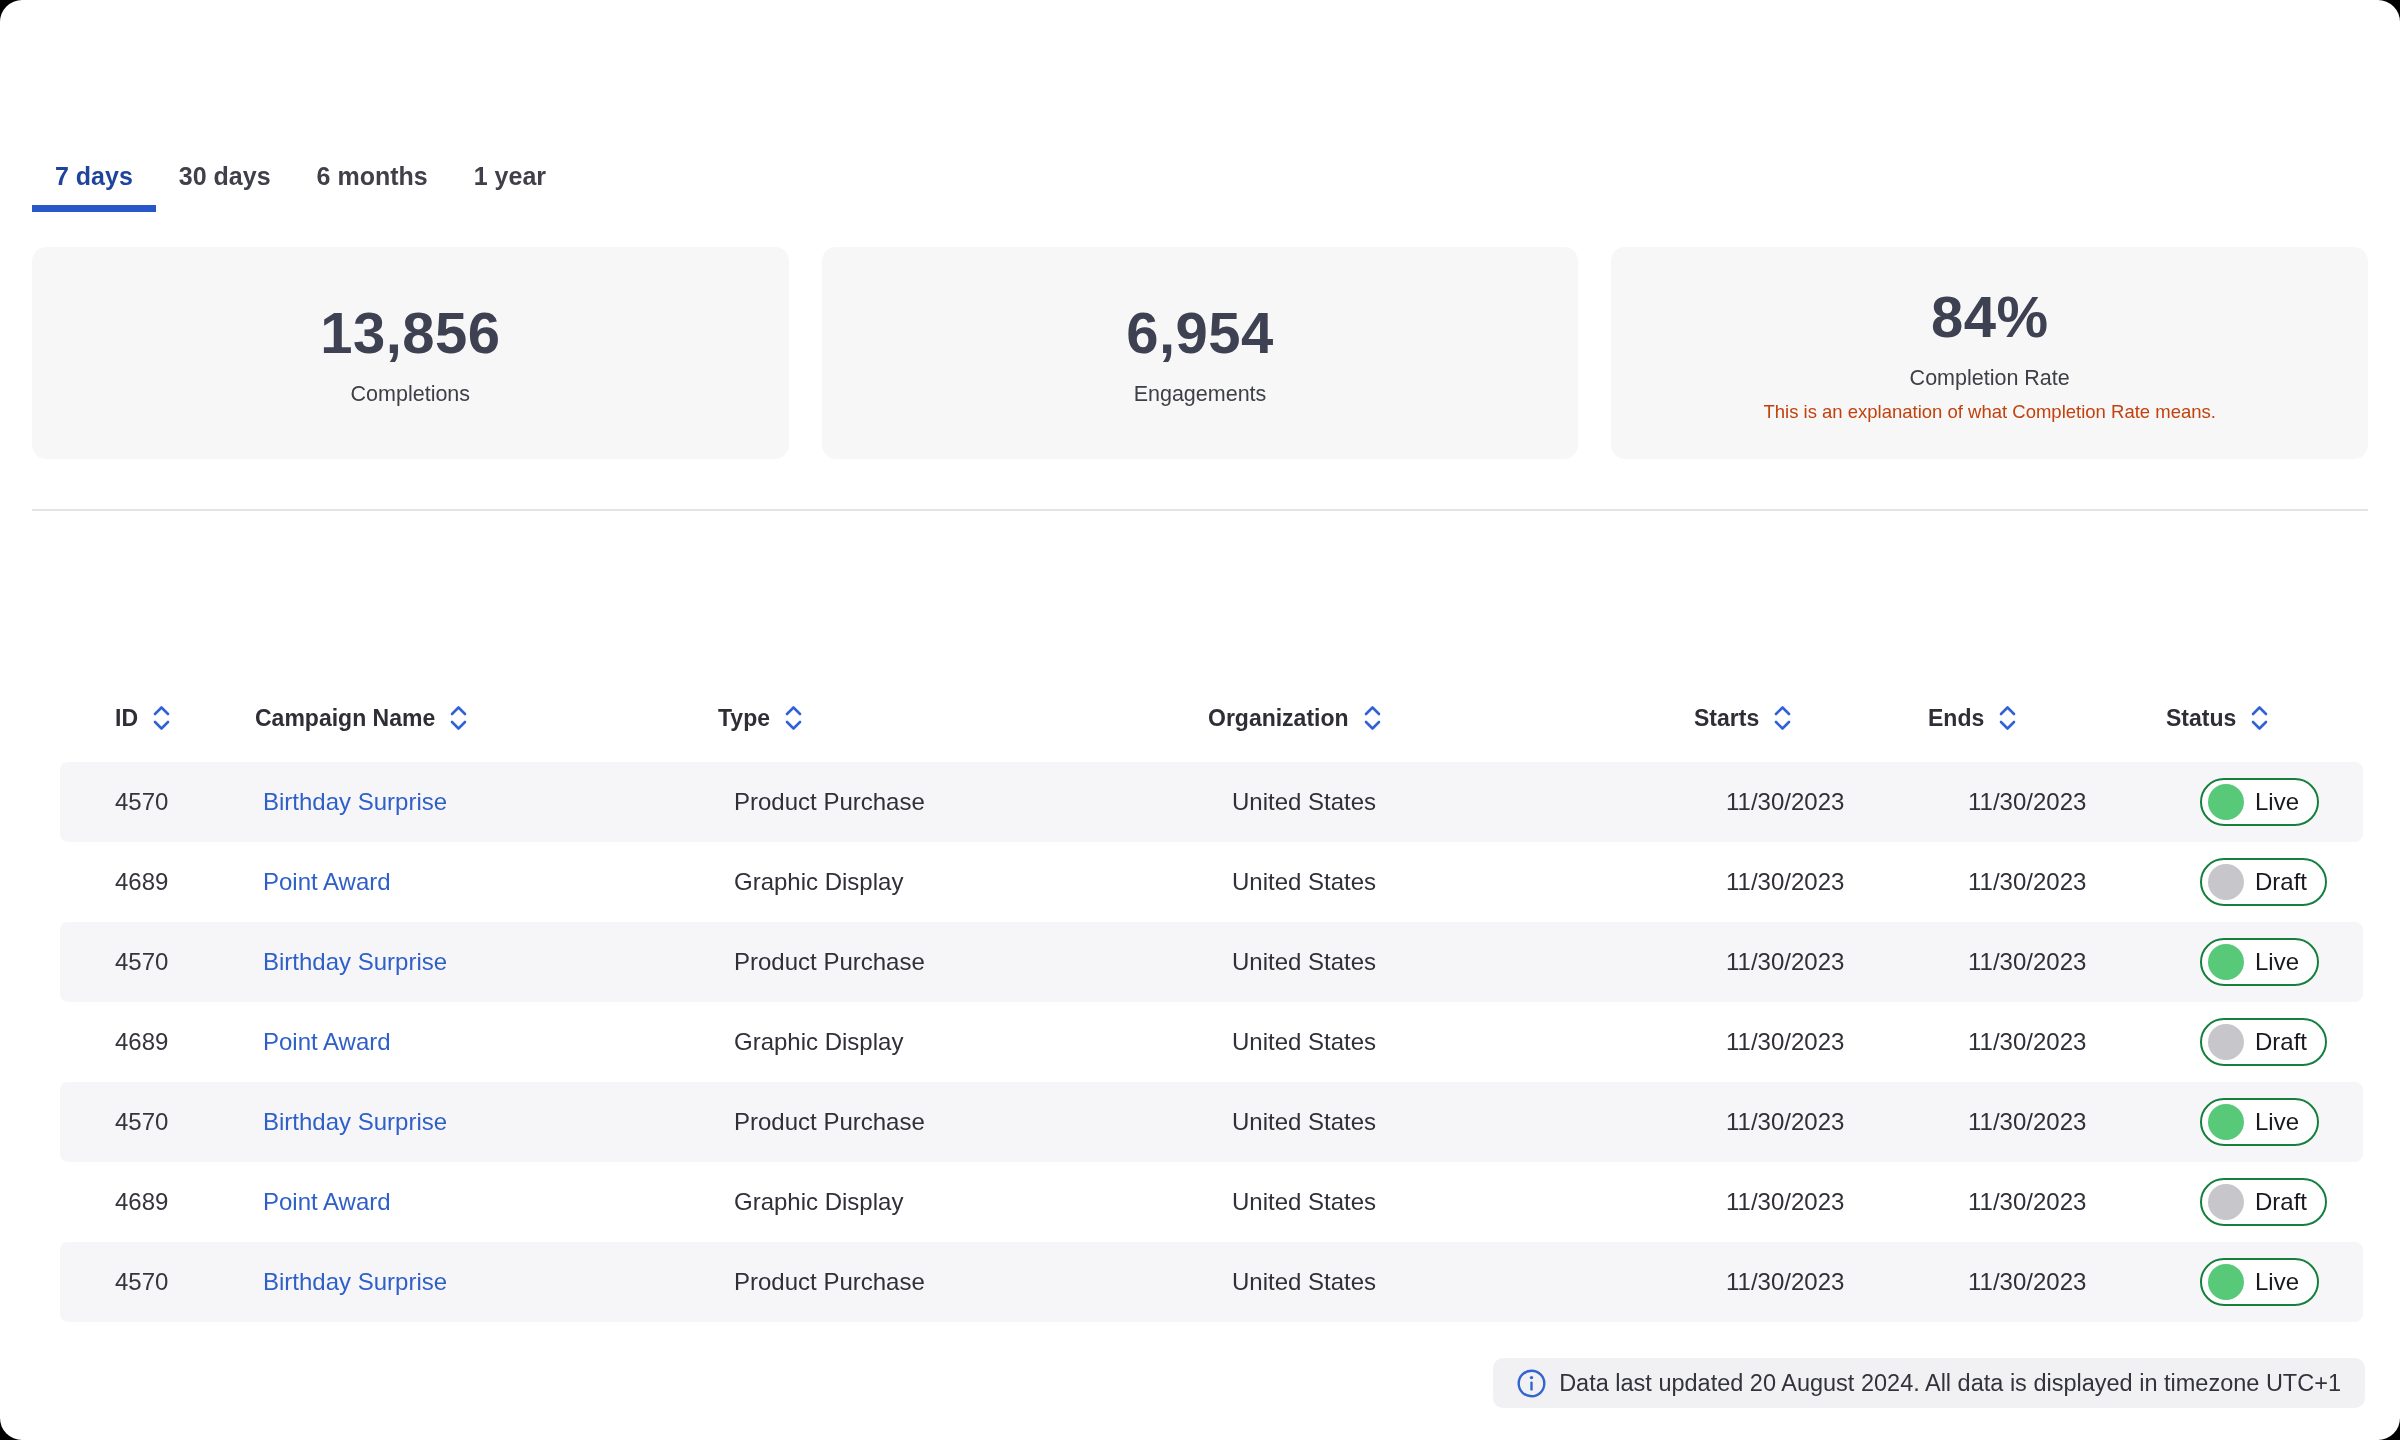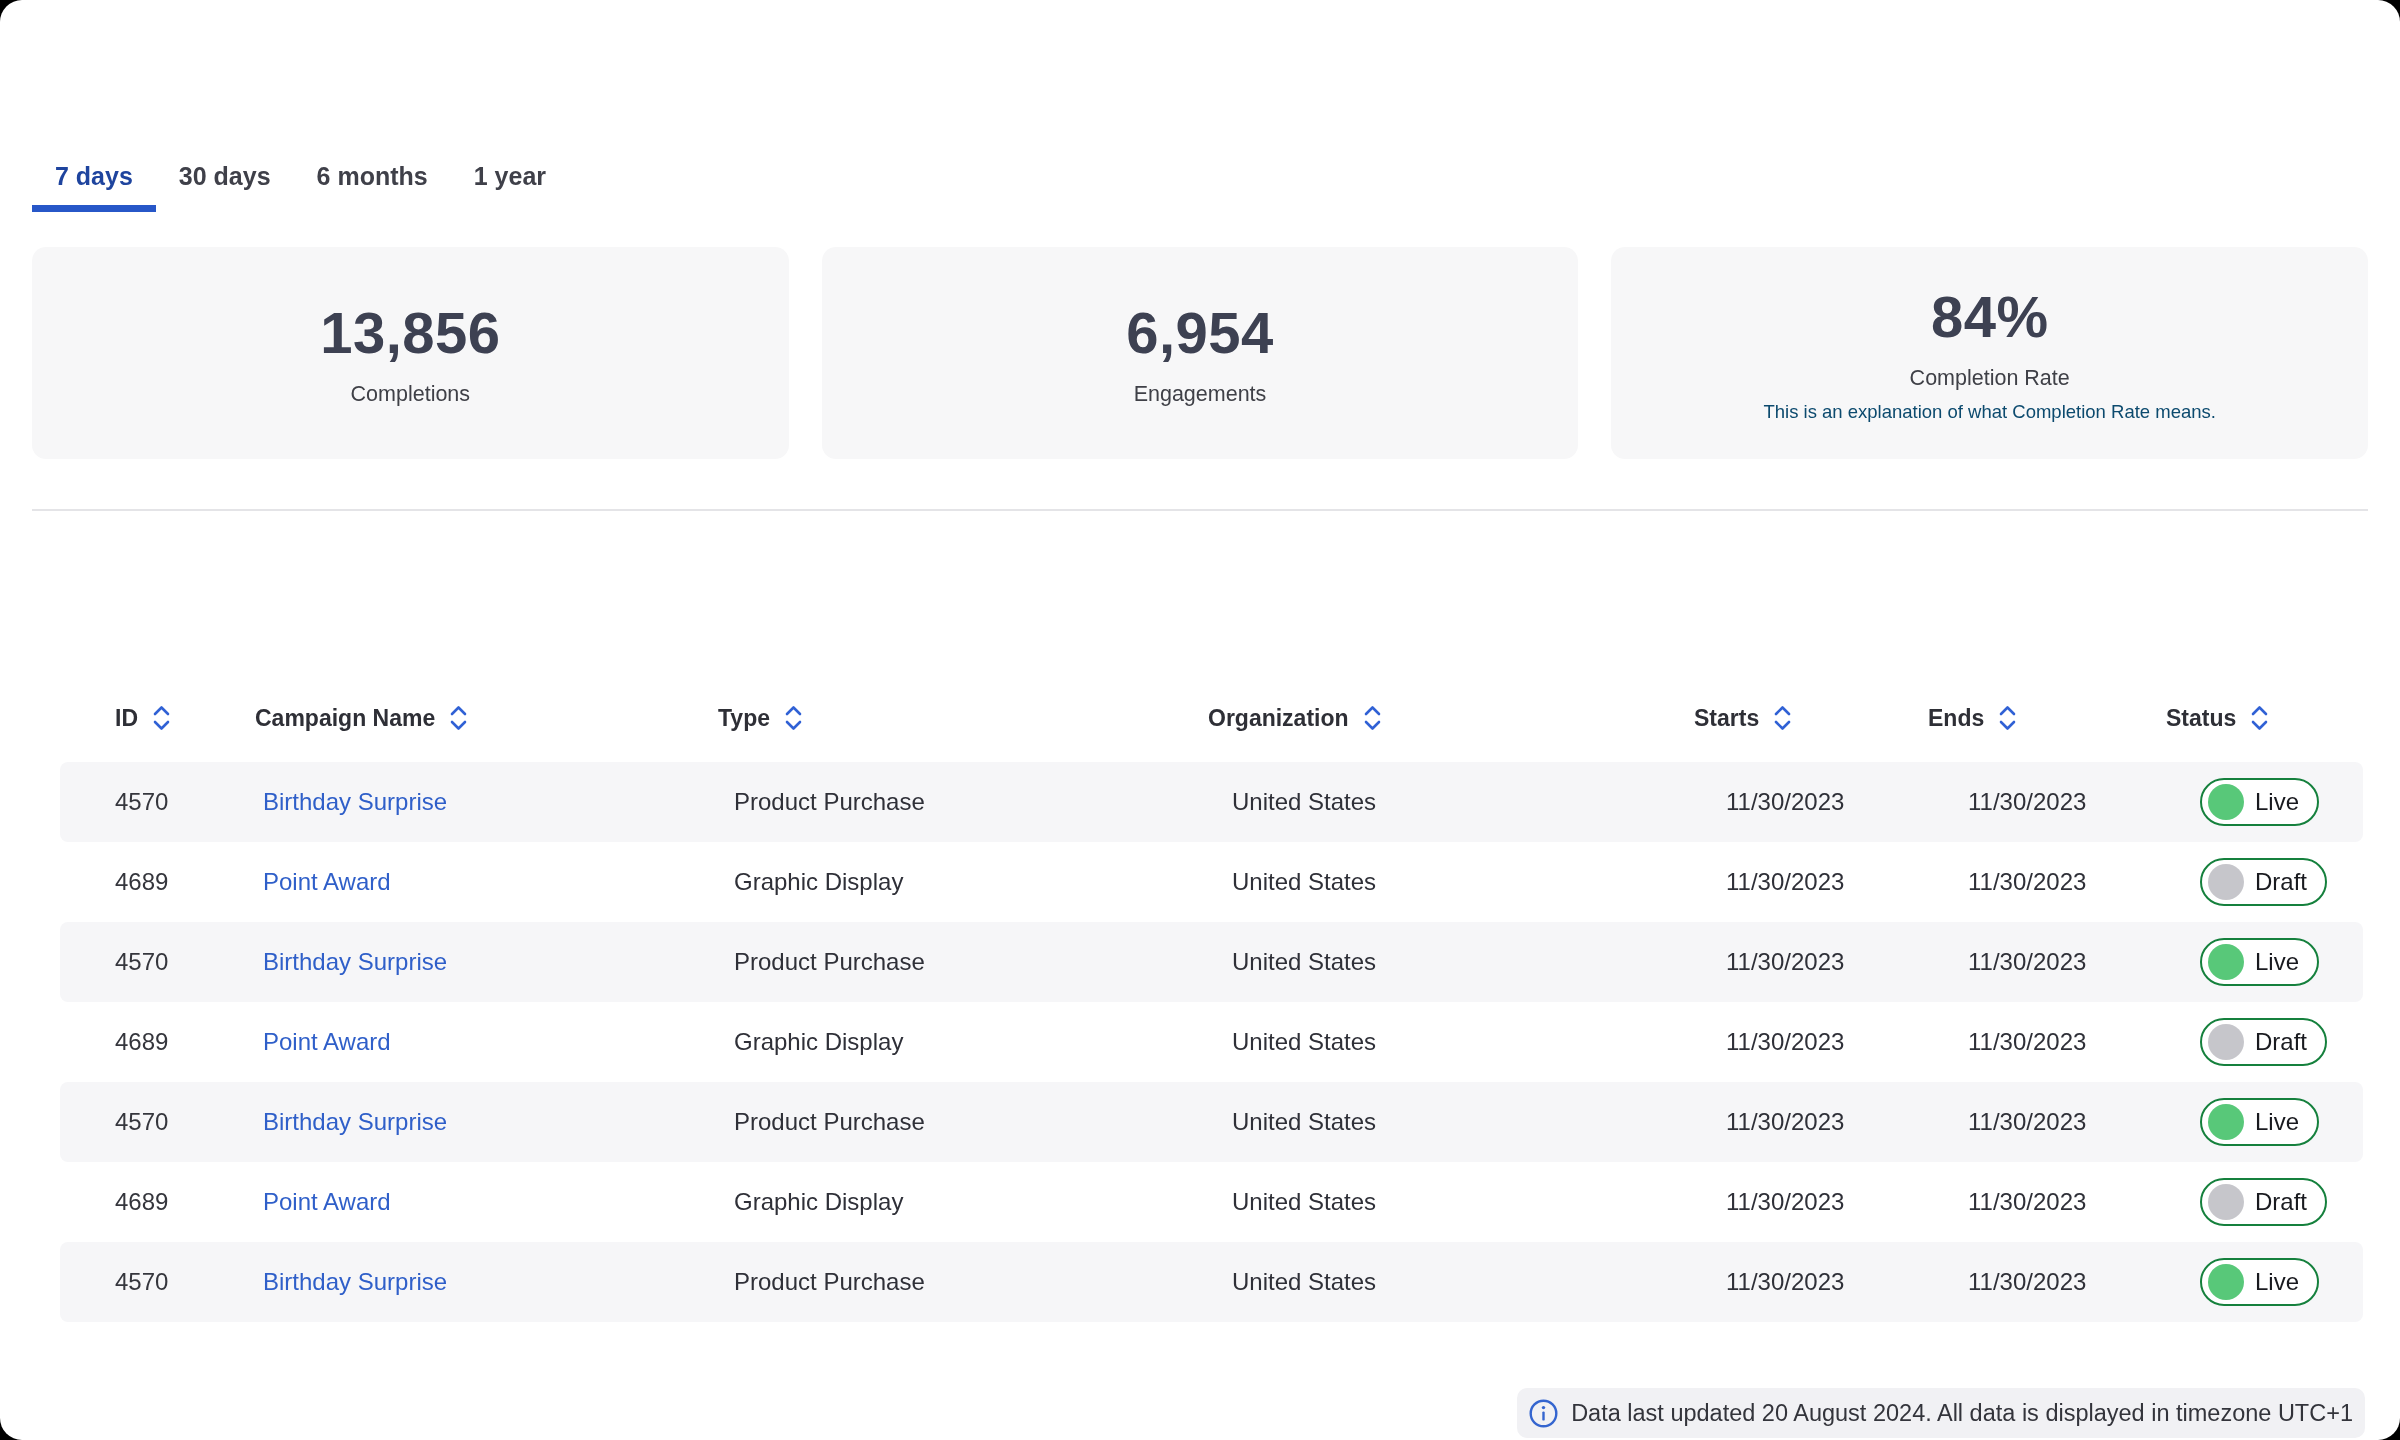--- a/index.html
+++ b/index.html
@@ -27,21 +27,21 @@
 
   
   .cards { position: absolute; left: 32px; top: 247px; width: 2336px; display: flex; gap: 33px; }
   .card {
     flex: 1; height: 212px; background: #f7f7f8; border-radius: 14px;
     display: flex; flex-direction: column; justify-content: center;
     text-align: center;
   }
   .card-value { font-size: 58px; font-weight: 600; color: #3d4152; letter-spacing: .5px; }
   .card-label { margin-top: 16px; font-size: 21.5px; font-weight: 400; color: #3f4047; }
-  .card-note  { margin-top: 10px; font-size: 18.5px; color: #0c4a6e; }
+  .card-note  { margin-top: 10px; font-size: 18.5px; color: #c2410c; }
 
   
   .divider { position: absolute; left: 32px; right: 32px; top: 509px; height: 2px; background: #e4e4e7; }
 
   
   .list-tabs { position: absolute; left: 63px; top: 556px; display: flex; }
   .list-tab {
     background: none; border: none; cursor: pointer;
     font-family: inherit; font-size: 21.5px; font-weight: 600; color: #3a3b42;
     padding: 10px 48px 20px; border-bottom: 8px solid transparent;
@@ -74,22 +74,22 @@
     height: 48px; padding: 0 18px 0 6px;
     background: #fff; border: 2px solid #15803d; border-radius: 24px;
     font-size: 24px; color: #191a1f;
   }
   .badge .dot { width: 36px; height: 36px; border-radius: 50%; background: #c6c6cb; }
 
   
   .footer-note {
     position: absolute; right: 35px; top: 1358px; height: 50px;
     display: inline-flex; align-items: center; gap: 13px;
-    background: #f1f1f4; border-radius: 10px; padding: 0 12px;
-    font-size: 23.5px; color: #33343b; margin-top: 30px;
+    background: #f1f1f4; border-radius: 10px; padding: 0 24px;
+    font-size: 23.5px; color: #33343b;
   }
   .info-icon { flex: 0 0 auto; display: block; }
 </style>
 </head>
 <body>
 
 <div class="app">
 
 
   <nav class="period-tabs">

